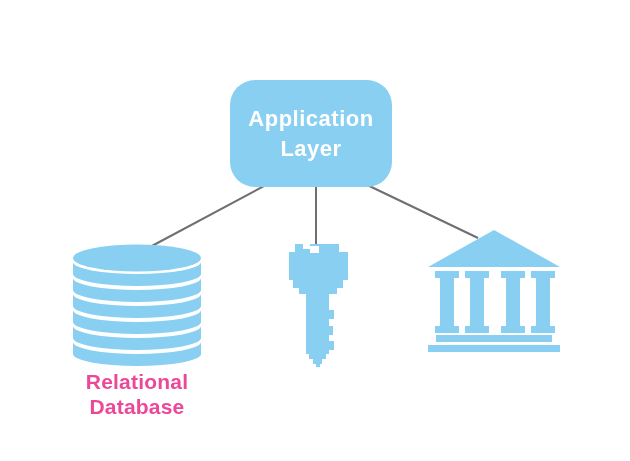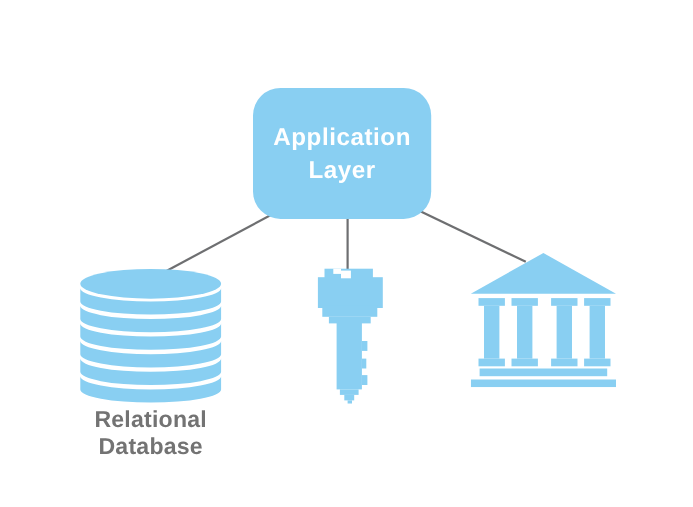--- a/index.html
+++ b/index.html
@@ -22,21 +22,21 @@
   }
   .connectors line {
     stroke: #6E6F71;
     stroke-width: 2;
   }
   .app-box {
     position: absolute;
     left: 230px;
     top: 80px;
     width: 162px;
-    height: 119px;
+    height: 107px;
     background: #89CFF2;
     border-radius: 25px;
     display: flex;
     align-items: center;
     justify-content: center;
     text-align: center;
   }
   .app-box-label {
     color: #ffffff;
     font-size: 22px;
@@ -46,21 +46,21 @@
   }
   .icon {
     position: absolute;
   }
   .icon-db   { left: 72px;  top: 244px; }
   .icon-key  { left: 288px; top: 244px; }
   .icon-bank { left: 428px; top: 230px; }
   .node-label {
     position: absolute;
     top: 370px;
-    color: #737373;
+    color: #ec4899;
     font-size: 21px;
     font-weight: bold;
     line-height: 1.19;
     text-align: center;
     letter-spacing: 0.2px;
   }
   .label-db   { left: 57px;  width: 160px; }
   .label-key  { left: 247px; width: 140px; }
   .label-bank { left: 399px; width: 190px; }
 </style>

